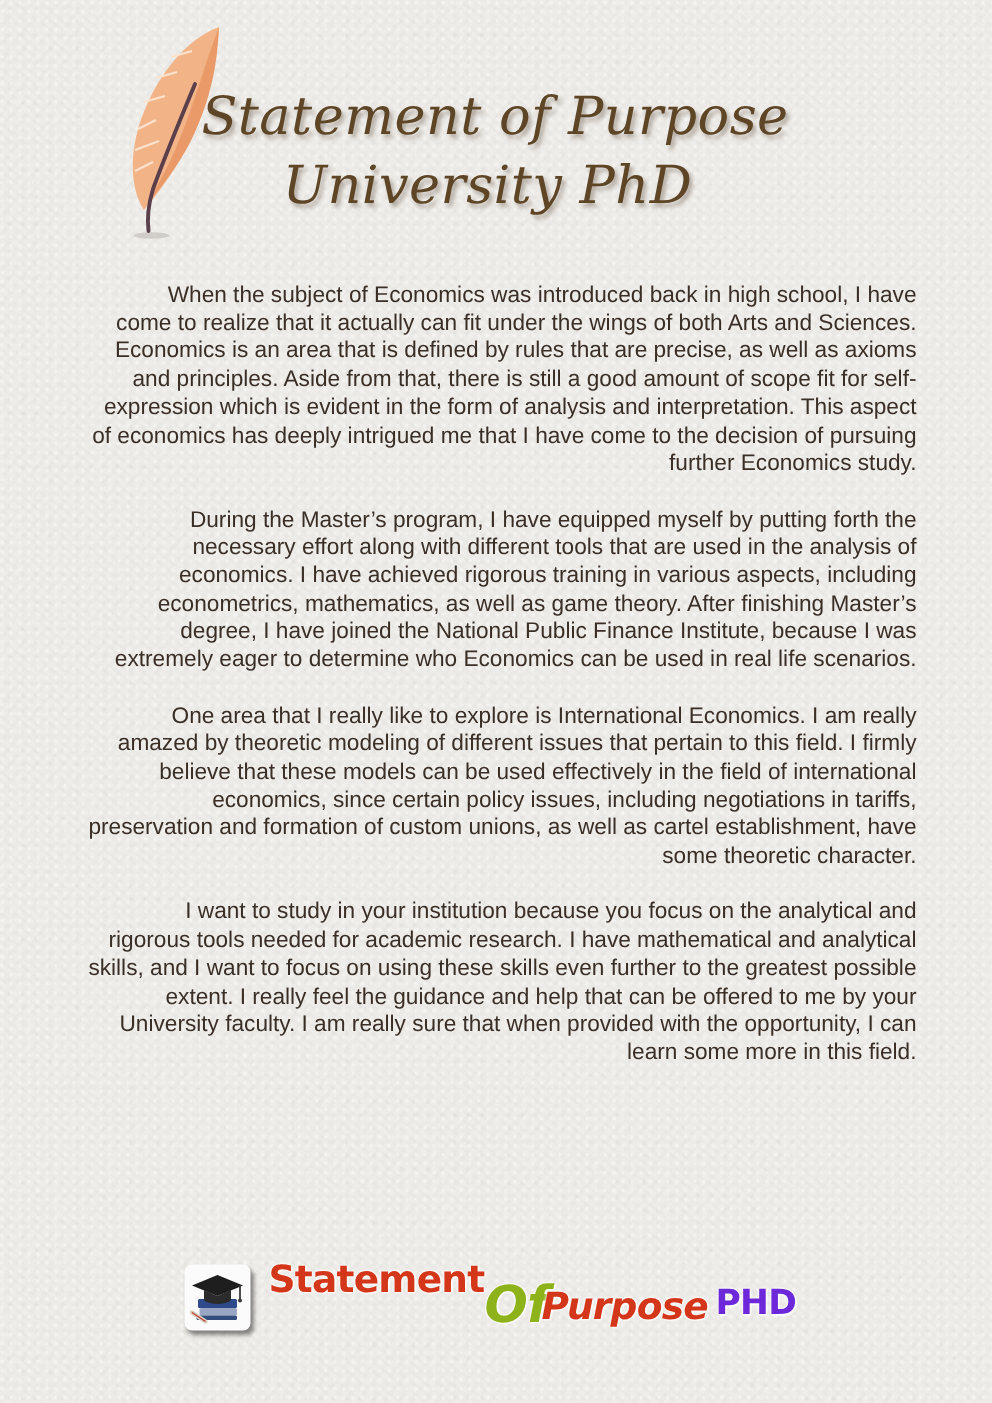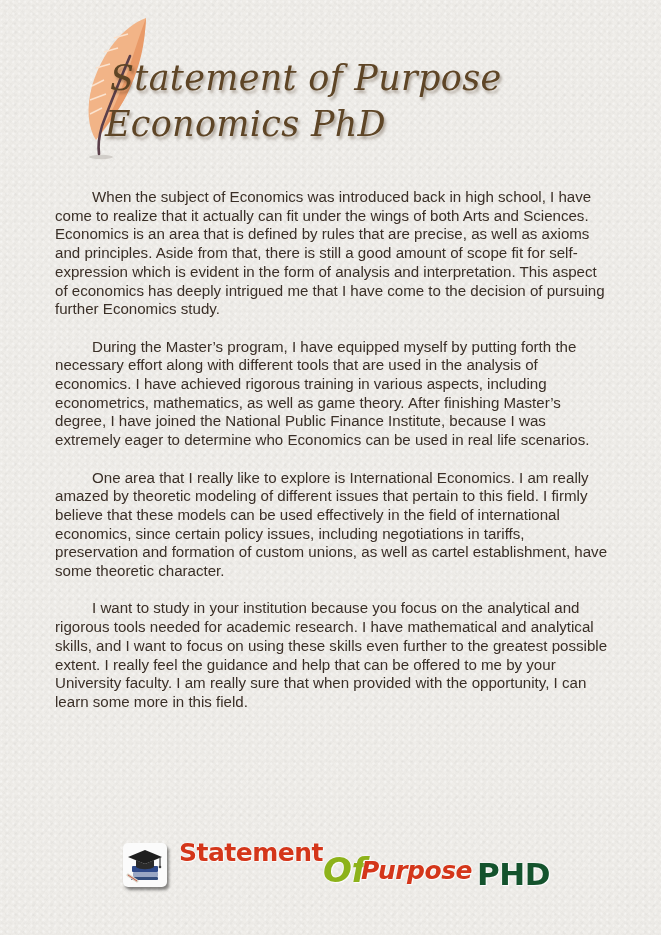--- a/index.html
+++ b/index.html
@@ -28,21 +28,21 @@
       position: absolute;
       left: 84px;
       top: 16px;
       width: 66px;
       height: 146px;
     }
     .title {
       position: absolute;
       left: 110px;
       width: 440px;
-      text-align: left;
+      text-align: center;
       font-family: "DejaVu Serif", "Liberation Serif", serif;
       font-style: italic;
       color: #5e4526;
       text-shadow: 2px 3px 3px rgba(60,40,20,0.35);
       letter-spacing: 0.3px;
       margin: 0;
       font-weight: normal;
     }
     .title.line1 {
       top: 56px;
@@ -62,20 +62,21 @@
       width: 556px;
       color: #3a2f27;
       font-family: "Liberation Sans", "DejaVu Sans", sans-serif;
       font-size: 15.1px;
       line-height: 18.7px;
     }
     .body-text p {
       margin: 0 0 18.7px 0;
       text-indent: 37px;
       white-space: pre-line;
+      text-align: right;
     }
     .footer-logo {
       position: absolute;
       left: 123px;
       top: 840px;
       height: 54px;
       width: 420px;
     }
     .logo-badge {
       position: absolute;
@@ -116,41 +117,41 @@
     .logo-word.purpose {
       left: 238px;
       top: 16px;
       font-size: 25px;
       color: #d4361a;
       font-style: italic;
     }
     .logo-word.phd {
       left: 354px;
       top: 16px;
-      font-size: 31px;
-      color: #14532d;
+      font-size: 23px;
+      color: #6d28d9;
     }
   </style>
 </head>
 <body>
 
 <div class="page">
 
   <div class="feather">
     <svg width="66" height="146" viewBox="0 0 66 146" xmlns="http://www.w3.org/2000/svg">
       <ellipse cx="17" cy="141" rx="12" ry="2.2" fill="#c9c6c0" opacity="0.8"></ellipse>
       <path d="M62 2 C40 10 18 36 8 70 C2 92 4 112 12 124 C22 112 34 96 44 76 C54 54 60 30 62 2 Z" fill="#f2b487"></path>
       <path d="M62 2 C52 28 46 52 36 76 C30 92 22 106 14 120 C26 106 38 90 46 72 C56 50 61 28 62 2 Z" fill="#e99a68"></path>
       <path d="M8 70 L20 64 M6 84 L22 78 M6 98 L18 92 M12 52 L26 48 M20 36 L34 32 M30 22 L44 18" stroke="#fbe3cf" stroke-width="1.4" fill="none"></path>
       <path d="M46 40 C36 64 26 88 18 110 C15 120 14 130 15 138" stroke="#5b3f4a" stroke-width="2.6" fill="none" stroke-linecap="round"></path>
     </svg>
   </div>
 
   <h1 class="title line1">Statement of Purpose</h1>
-  <h2 class="title line2">Economics PhD</h2>
+  <h2 class="title line2">University PhD</h2>
 
   <div class="body-text">
     <p>When the subject of Economics was introduced back in high school, I have come to realize that it actually can fit under the wings of both Arts and Sciences. Economics is an area that is defined by rules that are precise, as well as axioms and principles. Aside from that, there is still a good amount of scope fit for self-expression which is evident in the form of analysis and interpretation. This aspect of economics has deeply intrigued me that I have come to the decision of pursuing further Economics study.</p>
     <p>During the Master’s program, I have equipped myself by putting forth the necessary effort along with different tools that are used in the analysis of economics. I have achieved rigorous training in various aspects, including econometrics, mathematics, as well as game theory. After finishing Master’s degree, I have joined the National Public Finance Institute, because I was extremely eager to determine who Economics can be used in real life scenarios.</p>
     <p>One area that I really like to explore is International Economics. I am really amazed by theoretic modeling of different issues that pertain to this field. I firmly believe that these models can be used effectively in the field of international economics, since certain policy issues, including negotiations in tariffs, preservation and formation of custom unions, as well as cartel establishment, have some theoretic character.</p>
     <p>I want to study in your institution because you focus on the analytical and rigorous tools needed for academic research. I have mathematical and analytical skills, and I want to focus on using these skills even further to the greatest possible extent. I really feel the guidance and help that can be offered to me by your University faculty. I am really sure that when provided with the opportunity, I can learn some more in this field.</p>
   </div>
 
   <div class="footer-logo">
     <div class="logo-badge">

